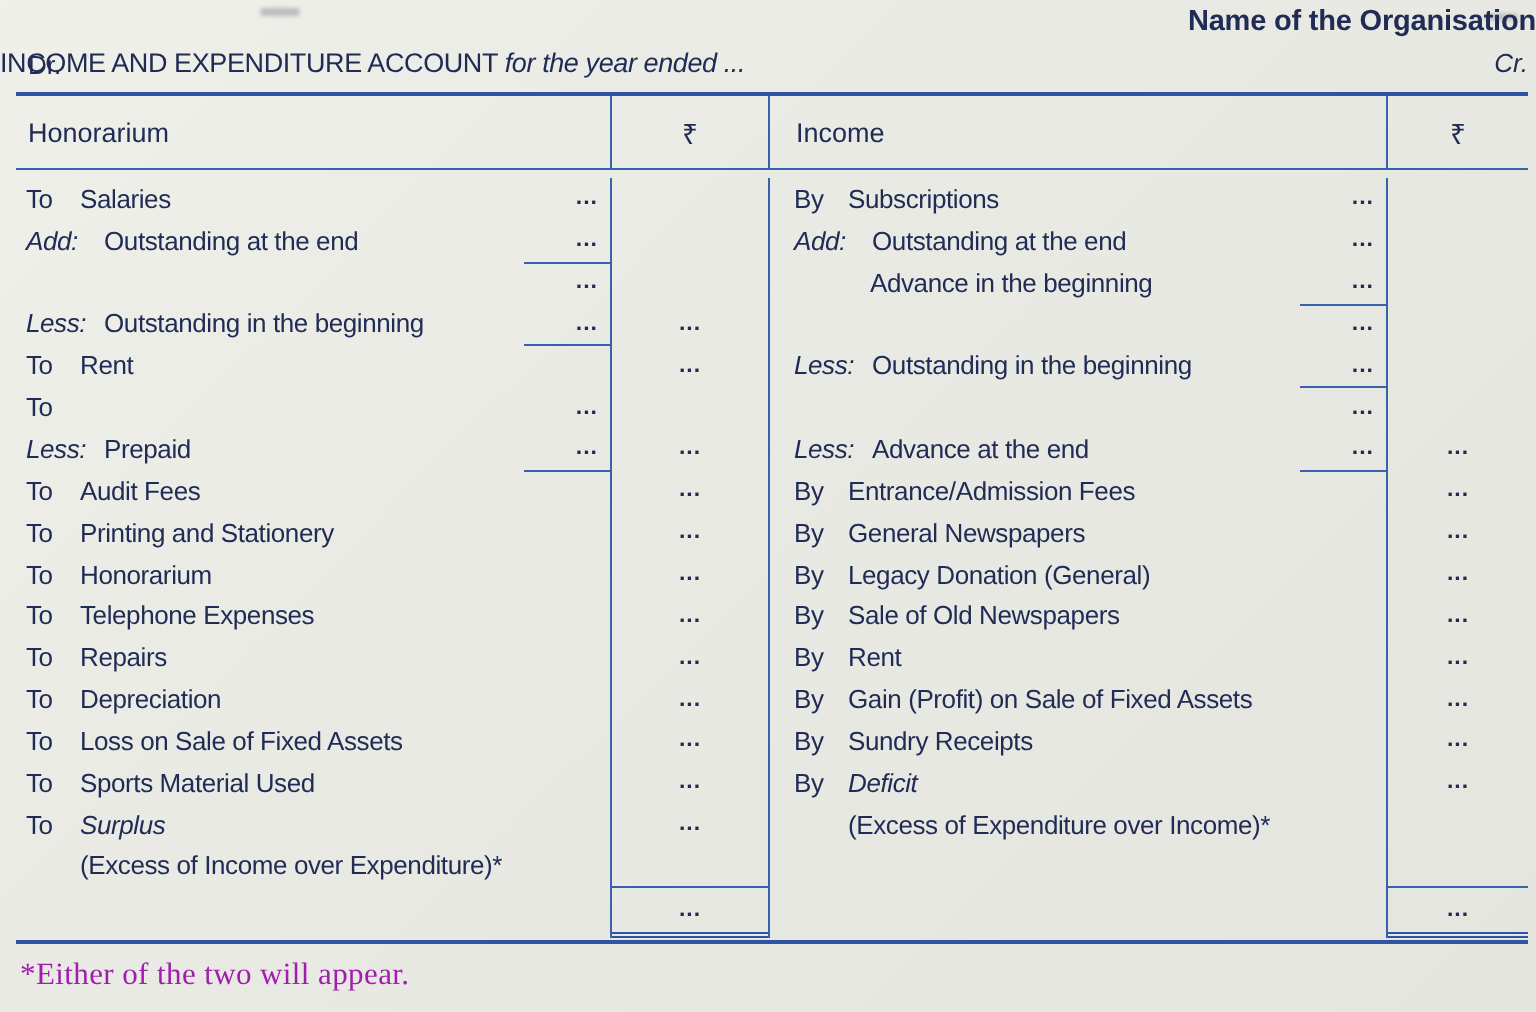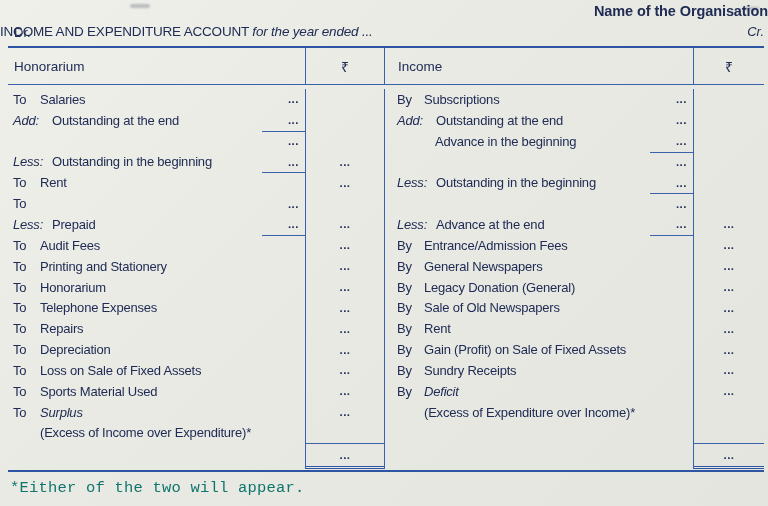--- a/index.html
+++ b/index.html
@@ -53,21 +53,21 @@
   
   .totals{height:26px}
   .tc{box-sizing:border-box;position:relative}
   .tbox{
     height:100%;display:flex;align-items:center;justify-content:center;
     border-top:1.3px solid #3a62ac;border-bottom:3px double #2d55a4;box-sizing:border-box;
   }
   
   .footnote{
     position:absolute;left:10px;top:479px;
-    font-family:Liberation Mono, monospace;font-size:15.5px;color:#0f766e;letter-spacing:.2px;
+    font-family:Liberation Serif, serif;font-size:15.5px;color:#a21caf;letter-spacing:.2px;
   }
 </style>
 </head>
 <body>
 
 <div class="smudge" style="left:130px;top:4px;width:20px;height:4px"></div>
 <div class="smudge" style="left:742px;top:7px;width:17px;height:3px"></div>
 
 <div class="org-title">Name of the Organisation</div>
 

